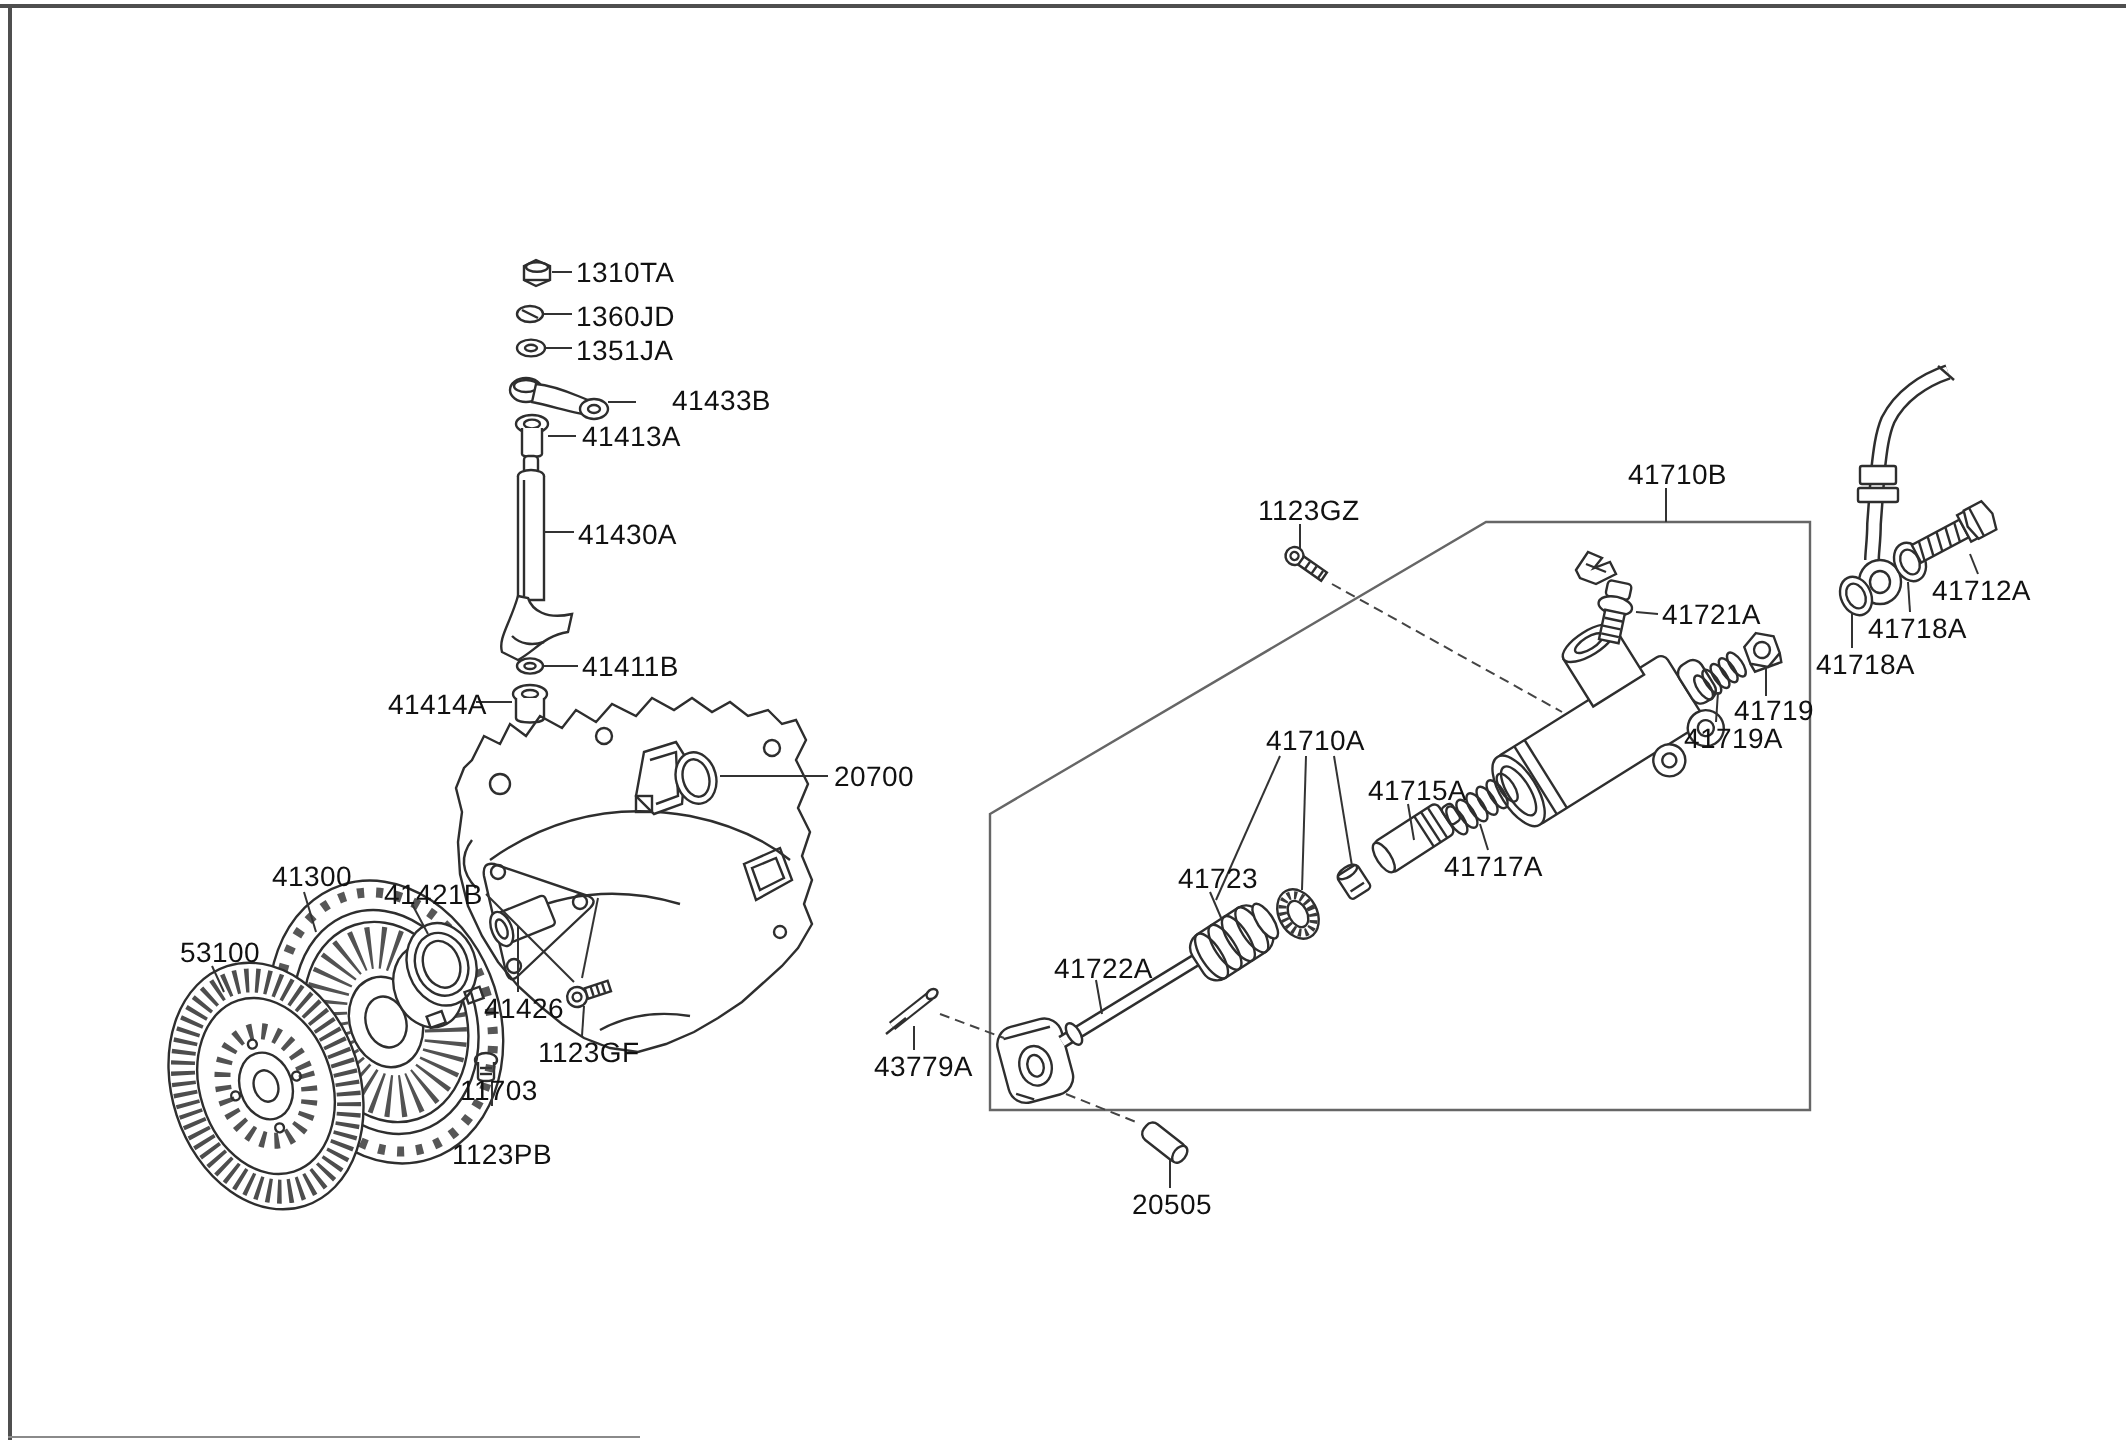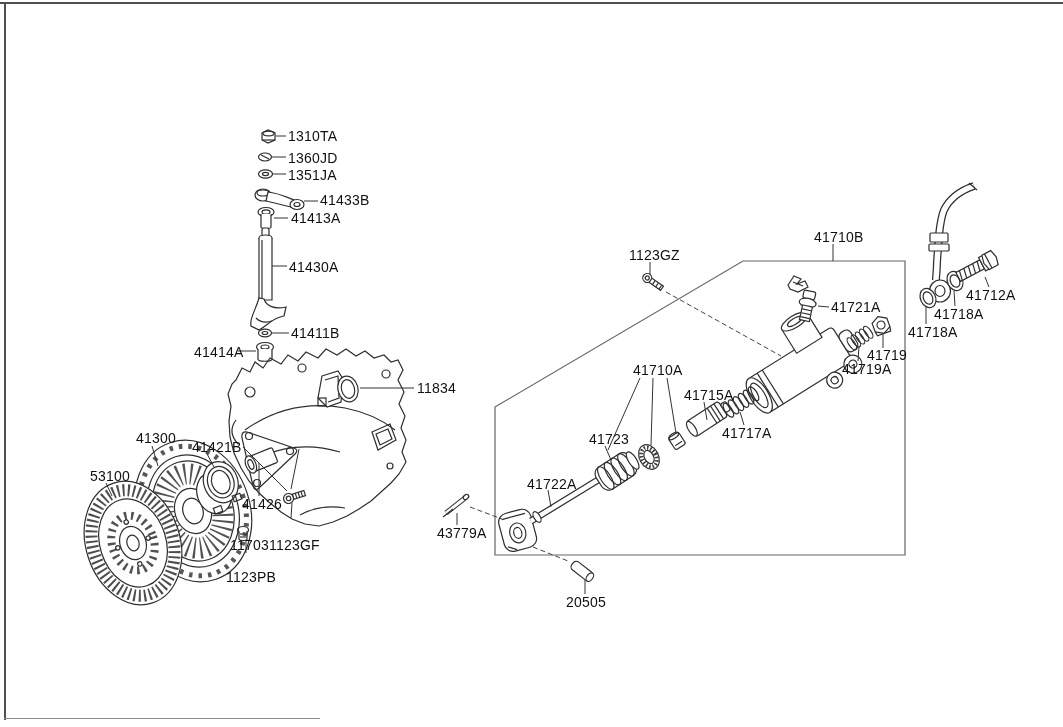--- a/index.html
+++ b/index.html
@@ -344,31 +344,31 @@
       <line class="ln" x1="605" y1="446" x2="611" y2="460"></line>
       <line class="ln" x1="548" y1="490" x2="551" y2="507"></line>
       <line class="ln" x1="457" y1="525" x2="457" y2="513"></line>
       <line class="ln" x1="585" y1="594" x2="585" y2="580"></line>
     </g>
   </svg>
 
   <div class="lbl" style="left:288px;top:129px">1310TA</div>
   <div class="lbl" style="left:288px;top:151px">1360JD</div>
   <div class="lbl" style="left:288px;top:168px">1351JA</div>
-  <div class="lbl" style="left:320px;top:193px">41433B</div>
+  <div class="lbl" style="left:336px;top:193px">41433B</div>
   <div class="lbl" style="left:291px;top:211px">41413A</div>
   <div class="lbl" style="left:289px;top:260px">41430A</div>
   <div class="lbl" style="left:291px;top:326px">41411B</div>
   <div class="lbl" style="left:194px;top:345px">41414A</div>
-  <div class="lbl" style="left:417px;top:381px">11834</div>
+  <div class="lbl" style="left:417px;top:381px">20700</div>
   <div class="lbl" style="left:136px;top:431px">41300</div>
   <div class="lbl" style="left:192px;top:440px">41421B</div>
   <div class="lbl" style="left:90px;top:469px">53100</div>
   <div class="lbl" style="left:242px;top:497px">41426</div>
-  <div class="lbl" style="left:269px;top:538px">1123GF</div>
+  <div class="lbl" style="left:269px;top:519px">1123GF</div>
   <div class="lbl" style="left:230px;top:538px">11703</div>
   <div class="lbl" style="left:226px;top:570px">1123PB</div>
   <div class="lbl" style="left:629px;top:248px">1123GZ</div>
   <div class="lbl" style="left:814px;top:230px">41710B</div>
   <div class="lbl" style="left:831px;top:300px">41721A</div>
   <div class="lbl" style="left:966px;top:288px">41712A</div>
   <div class="lbl" style="left:934px;top:307px">41718A</div>
   <div class="lbl" style="left:908px;top:325px">41718A</div>
   <div class="lbl" style="left:867px;top:348px">41719</div>
   <div class="lbl" style="left:842px;top:362px">41719A</div>

